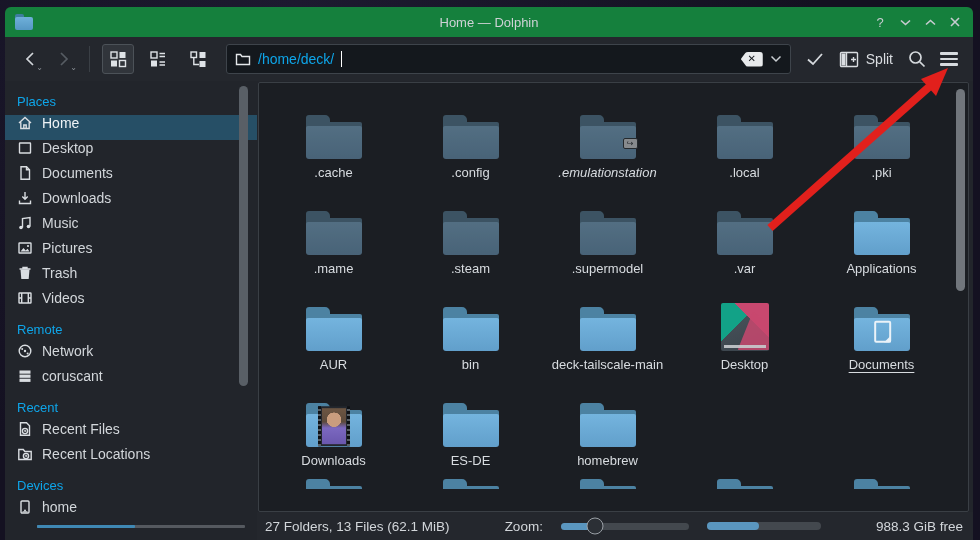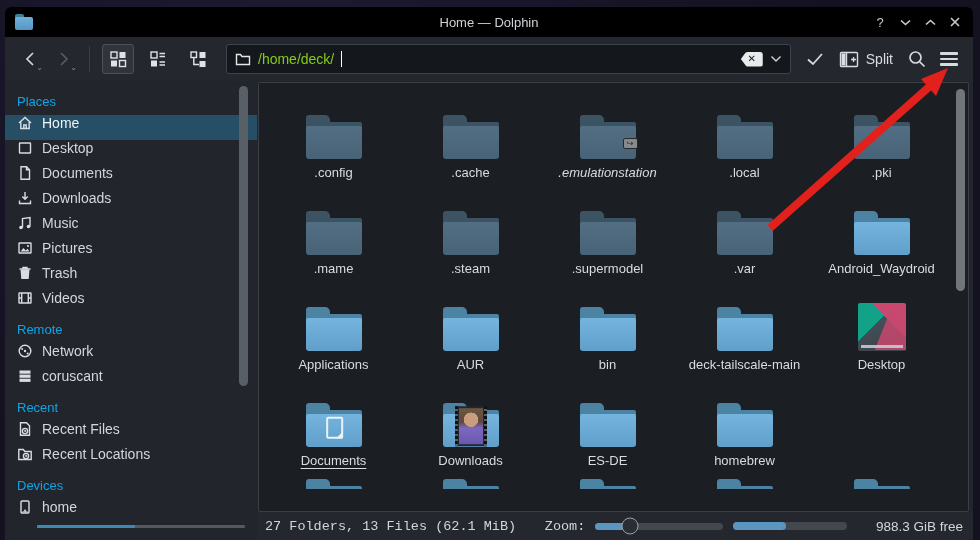--- a/index.html
+++ b/index.html
@@ -10,21 +10,21 @@
     background:
       radial-gradient(circle at 30% 0%, #1d1a30 0%, transparent 60%),
       #141121; }
 
   
   .window { position:absolute; left:5px; right:7px; top:7px; bottom:0;
     background:#22252b; border-radius:6px 6px 0 0; overflow:hidden;
     display:flex; flex-direction:column; }
 
   
-  .titlebar { height:30px; background:#000000; display:flex; align-items:center;
+  .titlebar { height:30px; background:#15803d; display:flex; align-items:center;
     padding:0 10px; position:relative; flex:0 0 auto; }
   .app-icon { width:20px; height:16px; position:relative; }
   .app-icon::before { content:''; position:absolute; top:0; left:0; width:9px; height:6px;
     background:#3f7da0; border-radius:2px 2px 0 0; }
   .app-icon::after { content:''; position:absolute; top:3px; left:0; right:2px; bottom:0;
     background:linear-gradient(180deg,#6fb0da,#5597c4); border-radius:2px; }
   .title-text { position:absolute; left:0; right:0; text-align:center;
     color:#ced2d6; font-size:13px; pointer-events:none; }
   .win-btns { margin-left:auto; display:flex; gap:9px; align-items:center; z-index:2; }
   .win-btn { color:#c7cbd0; font-size:13px; width:16px; height:16px; display:flex;
@@ -38,21 +38,21 @@
     justify-content:center; position:relative; }
   .nav-btn svg { display:block; }
   .nav-caret { position:absolute; right:0; bottom:0; font-size:8px; color:#8a9096; line-height:1; }
   .tb-sep { width:1px; height:26px; background:#3a3f45; margin:0 4px; }
   .view-btn { width:32px; height:30px; display:flex; align-items:center;
     justify-content:center; border-radius:3px; }
   .view-btn.selected { background:#31353b; border:1px solid #4c5258; }
   .location-bar { flex:1; height:30px; background:#14181d; border:1px solid #3e444b;
     border-radius:3px; display:flex; align-items:center; padding:0 8px; gap:7px;
     margin:0 4px; }
-  .loc-text { color:#84cc16; font-size:14px; white-space:nowrap; }
+  .loc-text { color:#0ea5e9; font-size:14px; white-space:nowrap; }
   .caret-bar { width:1px; height:16px; background:#ffffff; }
   .loc-spacer { flex:1; }
   .clear-btn { width:22px; height:15px; background:#e8eaec;
     border-radius:7px 3px 3px 7px; clip-path:polygon(26% 0,100% 0,100% 100%,26% 100%,0 50%);
     display:flex; align-items:center; justify-content:center;
     color:#14181d; font-size:10px; font-weight:bold; line-height:1; }
   .icon-btn { display:flex; align-items:center; justify-content:center;
     min-width:24px; height:28px; color:#d4d8dc; }
   .split-btn { display:flex; align-items:center; gap:7px; color:#dadde1;
     font-size:14px; padding:0 4px; }
@@ -139,22 +139,22 @@
   .thumb-photo::before { left:0; } .thumb-photo::after { right:0; }
 
   
   .peek-row { display:grid; grid-template-columns:repeat(5,137px); padding-left:6px;
     height:10px; overflow:hidden; }
   .peek-row .folder { margin:0 auto; }
 
   
   .statusbar { height:28px; background:#24272d; display:flex; align-items:center;
     padding:0 10px 0 8px; gap:10px; flex:0 0 auto; font-size:13.5px; color:#d2d6da; }
-  .sb-left { white-space:nowrap;font-family:Liberation Mono, monospace; }
-  .sb-mid { flex:1; display:flex; align-items:center; justify-content:center; gap:10px;font-family:Liberation Mono, monospace; }
+  .sb-left { white-space:nowrap; }
+  .sb-mid { flex:1; display:flex; align-items:center; justify-content:center; gap:18px; }
   .zoom-label { white-space:nowrap; }
   .zoom-slider { position:relative; width:128px; height:7px; background:#43484e;
     border-radius:4px; }
   .zoom-slider .fill { position:absolute; left:0; top:0; bottom:0; background:#5a96bf;
     border-radius:4px; }
   .zoom-slider .knob { position:absolute; top:50%; width:17px; height:17px;
     background:#2b2f35; border:1px solid #9aa0a6; border-radius:50%;
     transform:translate(-50%,-50%); }
   .cap-bar { position:relative; width:114px; height:8px; background:#43484e;
     border-radius:4px; }
@@ -422,38 +422,38 @@
       <div class="view">
         <div class="file-grid" id="file-grid">
             <div class="cell hidden-item">
               <div class="icon-wrap">
                 <div class="folder">
                   <div class="tab"></div>
                   <div class="back"></div>
                   <div class="front"></div>
                 </div>
               </div>
+              <div class="label">.cache</div>
+            </div>
+            <div class="cell hidden-item">
+              <div class="icon-wrap">
+                <div class="folder">
+                  <div class="tab"></div>
+                  <div class="back"></div>
+                  <div class="front"></div>
+                </div>
+              </div>
               <div class="label">.config</div>
             </div>
             <div class="cell hidden-item">
               <div class="icon-wrap">
                 <div class="folder">
                   <div class="tab"></div>
                   <div class="back"></div>
                   <div class="front"></div>
-                </div>
-              </div>
-              <div class="label">.cache</div>
-            </div>
-            <div class="cell hidden-item">
-              <div class="icon-wrap">
-                <div class="folder">
-                  <div class="tab"></div>
-                  <div class="back"></div>
-                  <div class="front"></div>
                   <div class="emblem-link">↪</div>
                 </div>
               </div>
               <div class="label italic">.emulationstation</div>
             </div>
             <div class="cell hidden-item">
               <div class="icon-wrap">
                 <div class="folder">
                   <div class="tab"></div>
                   <div class="back"></div>
@@ -504,30 +504,20 @@
             </div>
             <div class="cell hidden-item">
               <div class="icon-wrap">
                 <div class="folder">
                   <div class="tab"></div>
                   <div class="back"></div>
                   <div class="front"></div>
                 </div>
               </div>
               <div class="label">.var</div>
-            </div>
-            <div class="cell">
-              <div class="icon-wrap">
-                <div class="folder">
-                  <div class="tab"></div>
-                  <div class="back"></div>
-                  <div class="front"></div>
-                </div>
-              </div>
-              <div class="label">Android_Waydroid</div>
             </div>
             <div class="cell">
               <div class="icon-wrap">
                 <div class="folder">
                   <div class="tab"></div>
                   <div class="back"></div>
                   <div class="front"></div>
                 </div>
               </div>
               <div class="label">Applications</div>

